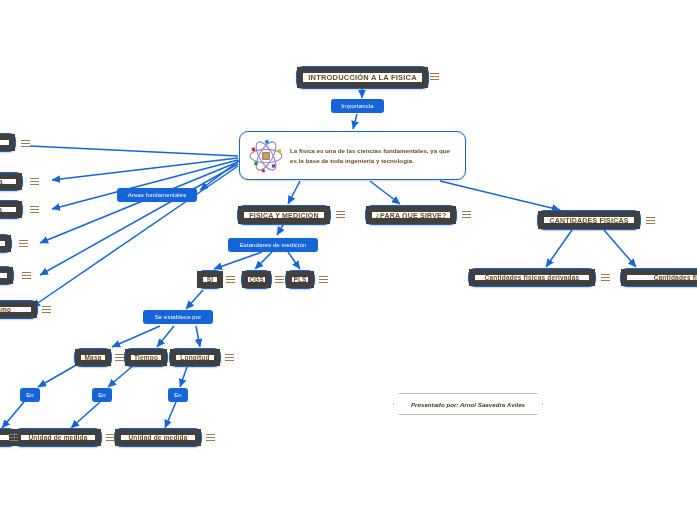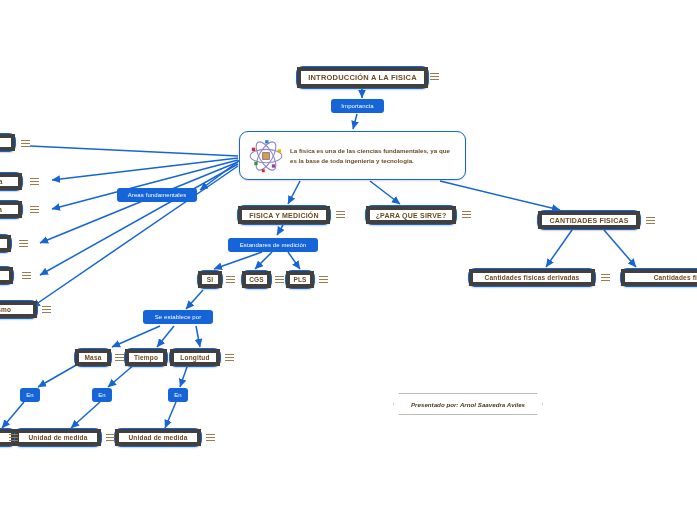--- a/index.html
+++ b/index.html
@@ -36,21 +36,21 @@
     border-radius: 7px;
     display: flex;
     align-items: center;
     justify-content: center;
     white-space: nowrap;
     z-index: 5;
     box-shadow: 0 1px 1.5px rgba(0,0,0,0.18);
   }
   .node .inner {
     box-sizing: border-box;
-    border: 4px solid #404040;
+    border: 6px solid #404040;
     width: 100%;
     height: 100%;
     display: flex;
     align-items: center;
     justify-content: center;
     padding: 0 7px;
     color: #6b4a21;
     font-weight: bold;
     letter-spacing: 0.2px;
     text-align: right;

